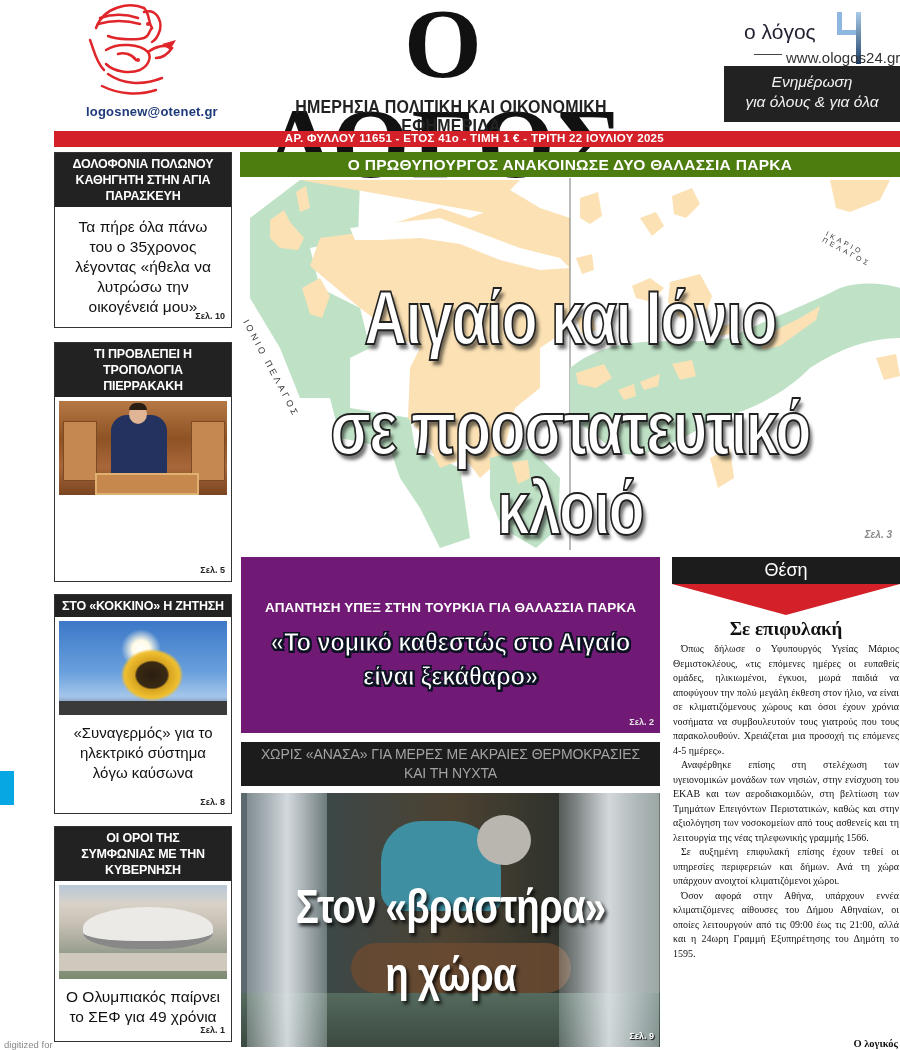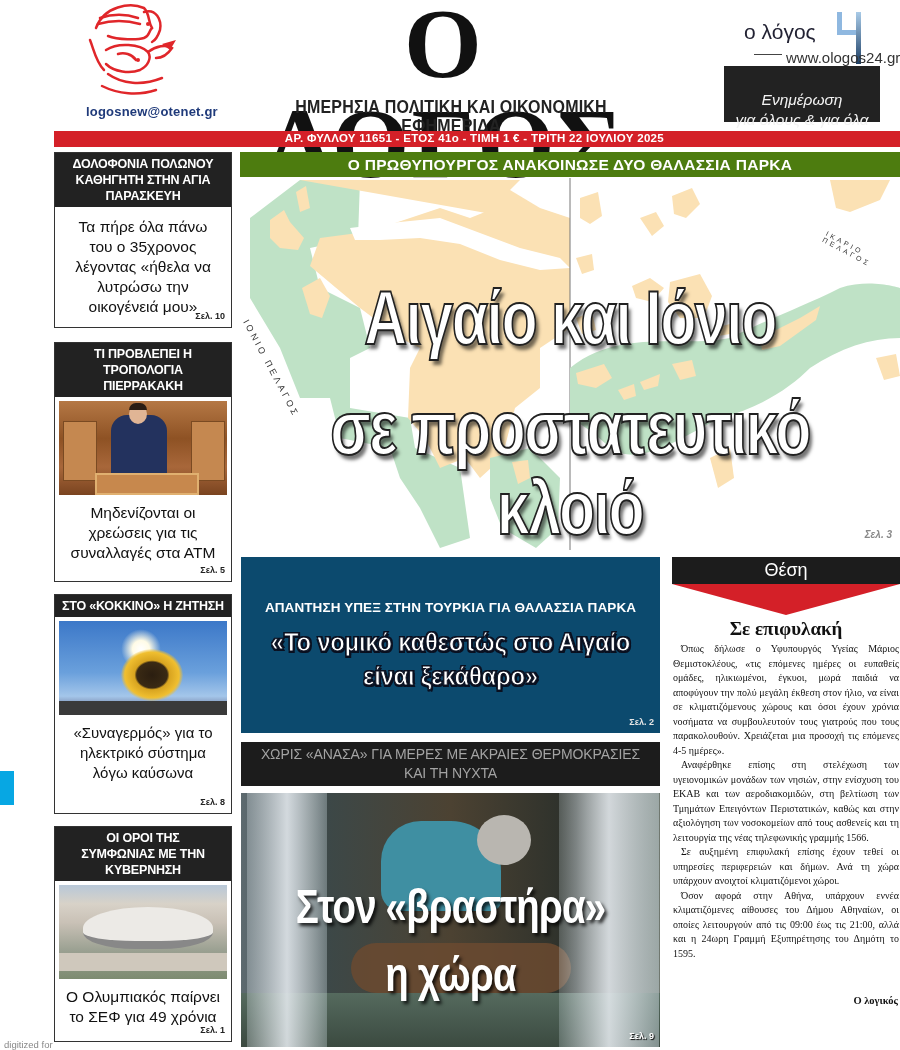--- a/index.html
+++ b/index.html
@@ -16,22 +16,22 @@
   .subtitle { position: absolute; left: 244px; top: 99px; width: 414px; text-align: center;
               font-size: 16px; font-weight: bold; color: #222; letter-spacing: 0.2px; transform: scaleY(1.1); }
   .olog24 { position: absolute; left: 740px; top: 6px; width: 130px; height: 60px; }
   .olog24-text { position: absolute; left: 4px; top: 14px; font-size: 21px; color: #223; }
   .olog24-num { position: absolute; left: 97px; top: 2px; width: 24px; height: 56px; }
   .olog24-num .bar1 { position: absolute; left: 0; top: 4px; width: 5px; height: 22px; background: #8fb8e0; }
   .olog24-num .bar2 { position: absolute; left: 0; top: 22px; width: 24px; height: 5px; background: #8fb8e0; }
   .olog24-num .bar3 { position: absolute; left: 19px; top: 4px; width: 5px; height: 52px; background: linear-gradient(#a9cbe8, #1d3f66); }
   .olog24-line { position: absolute; left: 14px; top: 48px; width: 28px; height: 1px; background: #444; }
   .olog24-url { position: absolute; left: 46px; top: 43px; font-size: 15px; color: #333; }
-  .slogan { position: absolute; left: 724px; top: 66px; width: 156px; height 56px; background: #222; color: #f2f2f2;
-            font-style: italic; font-size: 15.5px; text-align: center; line-height: 20px; padding: 24px 0 4px; height: 56px; }
+  .slogan { position: absolute; left: 724px; top: 66px; width: 176px; height 56px; background: #222; color: #f2f2f2;
+            font-style: italic; font-size: 15.5px; text-align: center; line-height: 20px; padding: 6px 0 4px; height: 56px; }
   .redbar { position: absolute; left: 54px; top: 131px; width: 846px; height: 16px; background: #d42028; }
   .redbar-text { position: absolute; right: 236px; top: 1px; color: #fff; font-weight: bold; font-size: 11.5px; letter-spacing: 0.3px; }
 
   
   .side-box { position: absolute; left: 54px; width: 178px; border: 1px solid #333; background: #fff; }
   .side-head { background: #222; color: #fff; font-weight: bold; font-size: 12.5px; text-align: center; line-height: 16px;
                padding: 3px 2px; transform-origin: center; letter-spacing: -0.2px; }
   .side-body { text-align: center; font-size: 15.5px; line-height: 20px; color: #111; padding: 0 4px; }
   .side-page { position: absolute; right: 6px; font-size: 9px; font-weight: bold; color: #222; }
   .side-photo { margin: 4px 4px 0; height: 94px; position: relative; overflow: hidden; }
@@ -63,21 +63,21 @@
   .map-headline { position: absolute; left: 0; width: 660px; text-align: center; font-family: "Liberation Sans", sans-serif;
                   font-weight: bold; color: #fff; letter-spacing: -2px;
                   -webkit-text-stroke: 2px #222;
                   text-shadow: 4px 5px 4px rgba(0,0,0,0.55); transform: scaleX(0.78); }
   .map-h1 { top: 100px; font-size: 76px; line-height: 80px; }
   .map-h2 { top: 210px; font-size: 76px; line-height: 80px; }
   .map-page { position: absolute; right: 8px; bottom: 10px; font-size: 10px; font-weight: bold; color: #888; font-style: italic; }
   .map-sea-label { position: absolute; font-size: 9px; letter-spacing: 3px; color: #333; }
 
   
-  .blue-box { position: absolute; left: 241px; top: 557px; width: 419px; height: 176px; background: #0c4a6e; color: #fff; }
+  .blue-box { position: absolute; left: 241px; top: 557px; width: 419px; height: 176px; background: #701a75; color: #fff; }
   .blue-kicker { position: absolute; left: 0; top: 43px; width: 100%; text-align: center; font-size: 13.5px; font-weight: bold; letter-spacing: 0.1px; }
   .blue-title { position: absolute; left: 0; top: 68px; width: 100%; text-align: center; font-size: 26px; line-height: 34px; font-weight: bold;
                 color: #fff; -webkit-text-stroke: 1px #0a1020; text-shadow: 2px 2px 0 #0a1020, -1px -1px 0 #0a1020, 2px -1px 0 #0a1020, -1px 2px 0 #0a1020;
                 letter-spacing: -0.3px; transform: scaleX(0.92); }
   .blue-page { position: absolute; right: 6px; bottom: 6px; font-size: 9px; font-weight: bold; color: #e6e6e6; }
 
   
   .heat-head { position: absolute; left: 241px; top: 742px; width: 419px; height: 44px; background: #1c1c1c; color: #a3a3a3;
                font-size: 14px; text-align: center; line-height: 19px; padding-top: 3px; letter-spacing: -0.1px; }
   .heat-photo { position: absolute; left: 241px; top: 793px; width: 419px; height: 254px; overflow: hidden;
@@ -99,21 +99,21 @@
   
   .op-head { position: absolute; left: 672px; top: 557px; width: 228px; height: 27px; background: #1c1c1c; color: #fff;
              font-size: 18px; text-align: center; line-height: 27px; }
   .op-arrow { position: absolute; left: 672px; top: 584px; width: 0; height: 0;
               border-left: 114px solid transparent; border-right: 114px solid transparent; border-top: 31px solid #d42028; }
   .op-title { position: absolute; left: 672px; top: 618px; width: 228px; text-align: center; font-family: "Liberation Serif", serif;
               font-weight: bold; font-size: 19px; color: #111; }
   .op-body { position: absolute; left: 673px; top: 642px; width: 226px; font-family: "Liberation Serif", serif; font-size: 10px;
              line-height: 14.5px; color: #111; text-align: justify; }
   .op-body p { text-indent: 8px; margin: 0; }
-  .op-sign { position: absolute; left: 672px; top: 995px; width: 226px; text-align: right; font-family: "Liberation Serif", serif; font-size: 10.5px; font-weight: bold; }
+  .op-sign { position: absolute; left: 672px; top: 1038px; width: 226px; text-align: right; font-family: "Liberation Serif", serif; font-size: 10.5px; font-weight: bold; }
 
   
   .cyan-tab { position: absolute; left: 0; top: 771px; width: 14px; height: 34px; background: #07a7e3; }
   .watermark { position: absolute; left: 4px; top: 1014px; color: #888; line-height: 1; margin-top: 26px; }
   .wm-small { font-size: 9.5px; color: #888; display: block; }
   .wm-big { font-size: 21px; font-weight: bold; color: #9a9a9a; display: block; letter-spacing: -0.5px; transform: scaleX(0.92); transform-origin: left; }
 </style>
 </head>
 <body>
 
@@ -169,21 +169,20 @@
 <article class="side-box" style="top:342px;height:240px;">
   <div class="side-head" style="padding:3px 14px;">ΤΙ ΠΡΟΒΛΕΠΕΙ Η ΤΡΟΠΟΛΟΓΙΑ ΠΙΕΡΡΑΚΑΚΗ</div>
   <div class="side-photo photo-parliament">
     <span class="panel" style="left:4px;top:20px;width:34px;height:60px;"></span>
     <span class="panel" style="left:132px;top:20px;width:34px;height:60px;"></span>
     <span class="person"></span>
       <span class="head"></span>
       <span class="hair"></span>
     <span class="desk"></span>
   </div>
-  <div class="side-body" style="padding:8px 14px 0;font-size:15.5px;line-height:20px;">Μηδενίζονται οι χρεώσεις για τις συναλλαγές στα ΑΤΜ</div>
   <span class="side-page" style="bottom:6px;">Σελ. 5</span>
 </article>
 
 <article class="side-box" style="top:594px;height:220px;">
   <div class="side-head">ΣΤΟ «ΚΟΚΚΙΝΟ» Η ΖΗΤΗΣΗ</div>
   <div class="side-photo photo-sun">
     <span class="sun"></span>
       <span class="petals"></span>
       <span class="ground"></span>
   </div>

